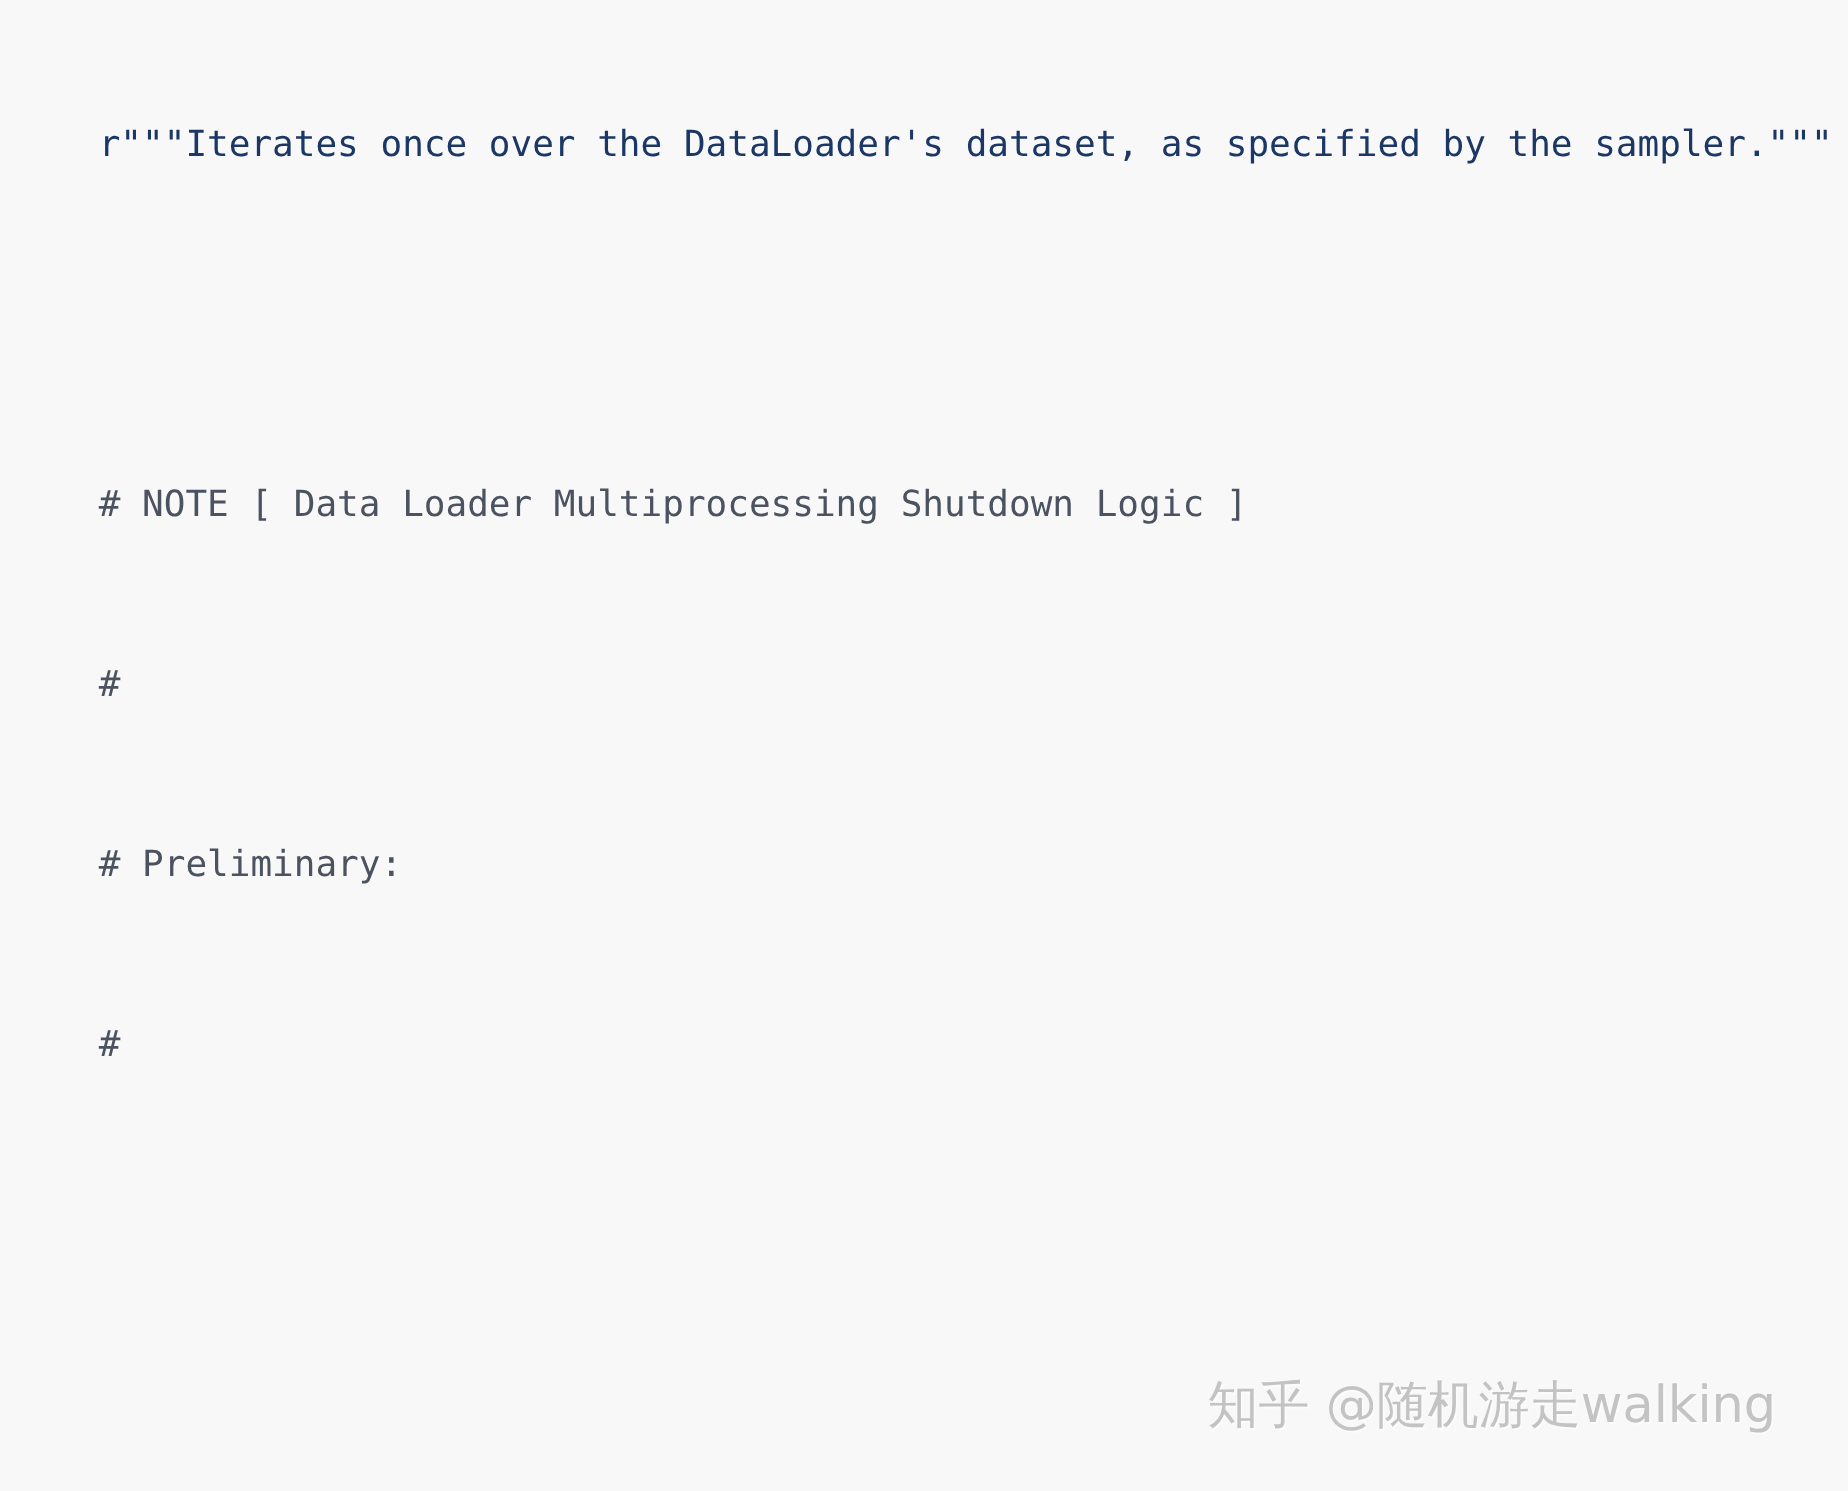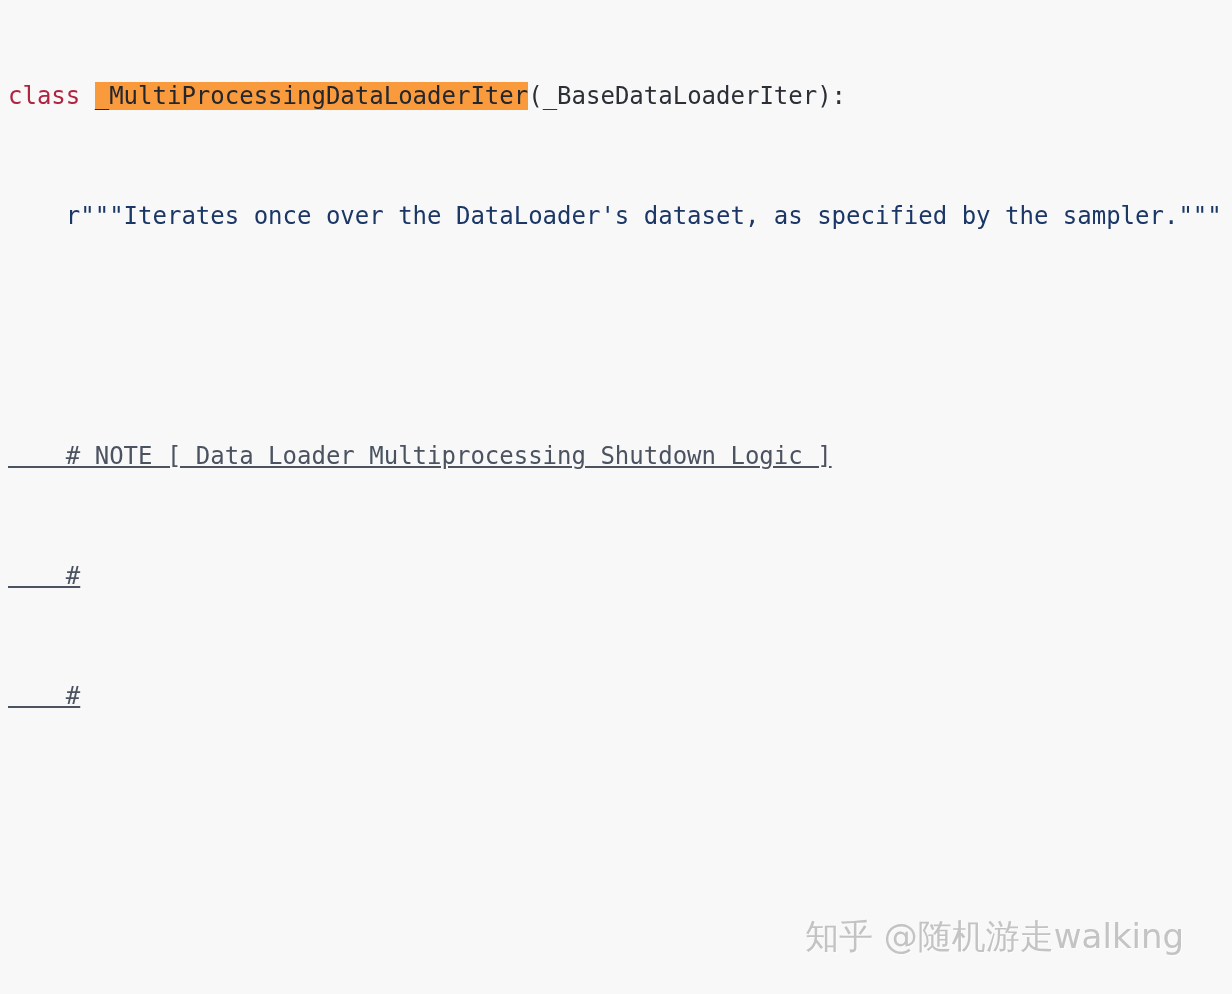--- a/index.html
+++ b/index.html
@@ -15,39 +15,39 @@
     line-height: 40px;
     white-space: pre;
     color: #4b5360;
     letter-spacing: 0px;
   }
   .line { height: 40px; display: block; }
   .kw { color: #b0243f; }
   .cls { background: #f99a3c; color: #22262e; }
   .plain { color: #2b2f36; }
   .str { color: #1b3766; }
-  .cm { color: #4b5360; text-decoration: underline; }
+  .cm { color: #4b5360; }
   .wm {
     position: absolute; left: 805px; top: 914px;
     font-family: "DejaVu Sans", sans-serif;
     font-size: 34px; color: rgba(150,150,150,0.55);
     white-space: nowrap;
     text-shadow: 1px 1px 0 rgba(255,255,255,0.6);
     pointer-events: none;
   }
 </style>
 </head>
 <body>
 
 <div class="code">
-  <span class="line"><span class="kw">class </span><span class="cls">_MultiProcessingDataLoaderIter</span><span class="plain">(_BaseDataLoaderIter):</span></span>
   <span class="line str">    r"""Iterates once over the DataLoader's dataset, as specified by the sampler."""</span>
   <span class="line cm"></span>
   <span class="line cm">    # NOTE [ Data Loader Multiprocessing Shutdown Logic ]</span>
   <span class="line cm">    #</span>
+  <span class="line cm">    # Preliminary:</span>
   <span class="line cm">    #</span>
   
   
   
   
   
   
   
   
   

